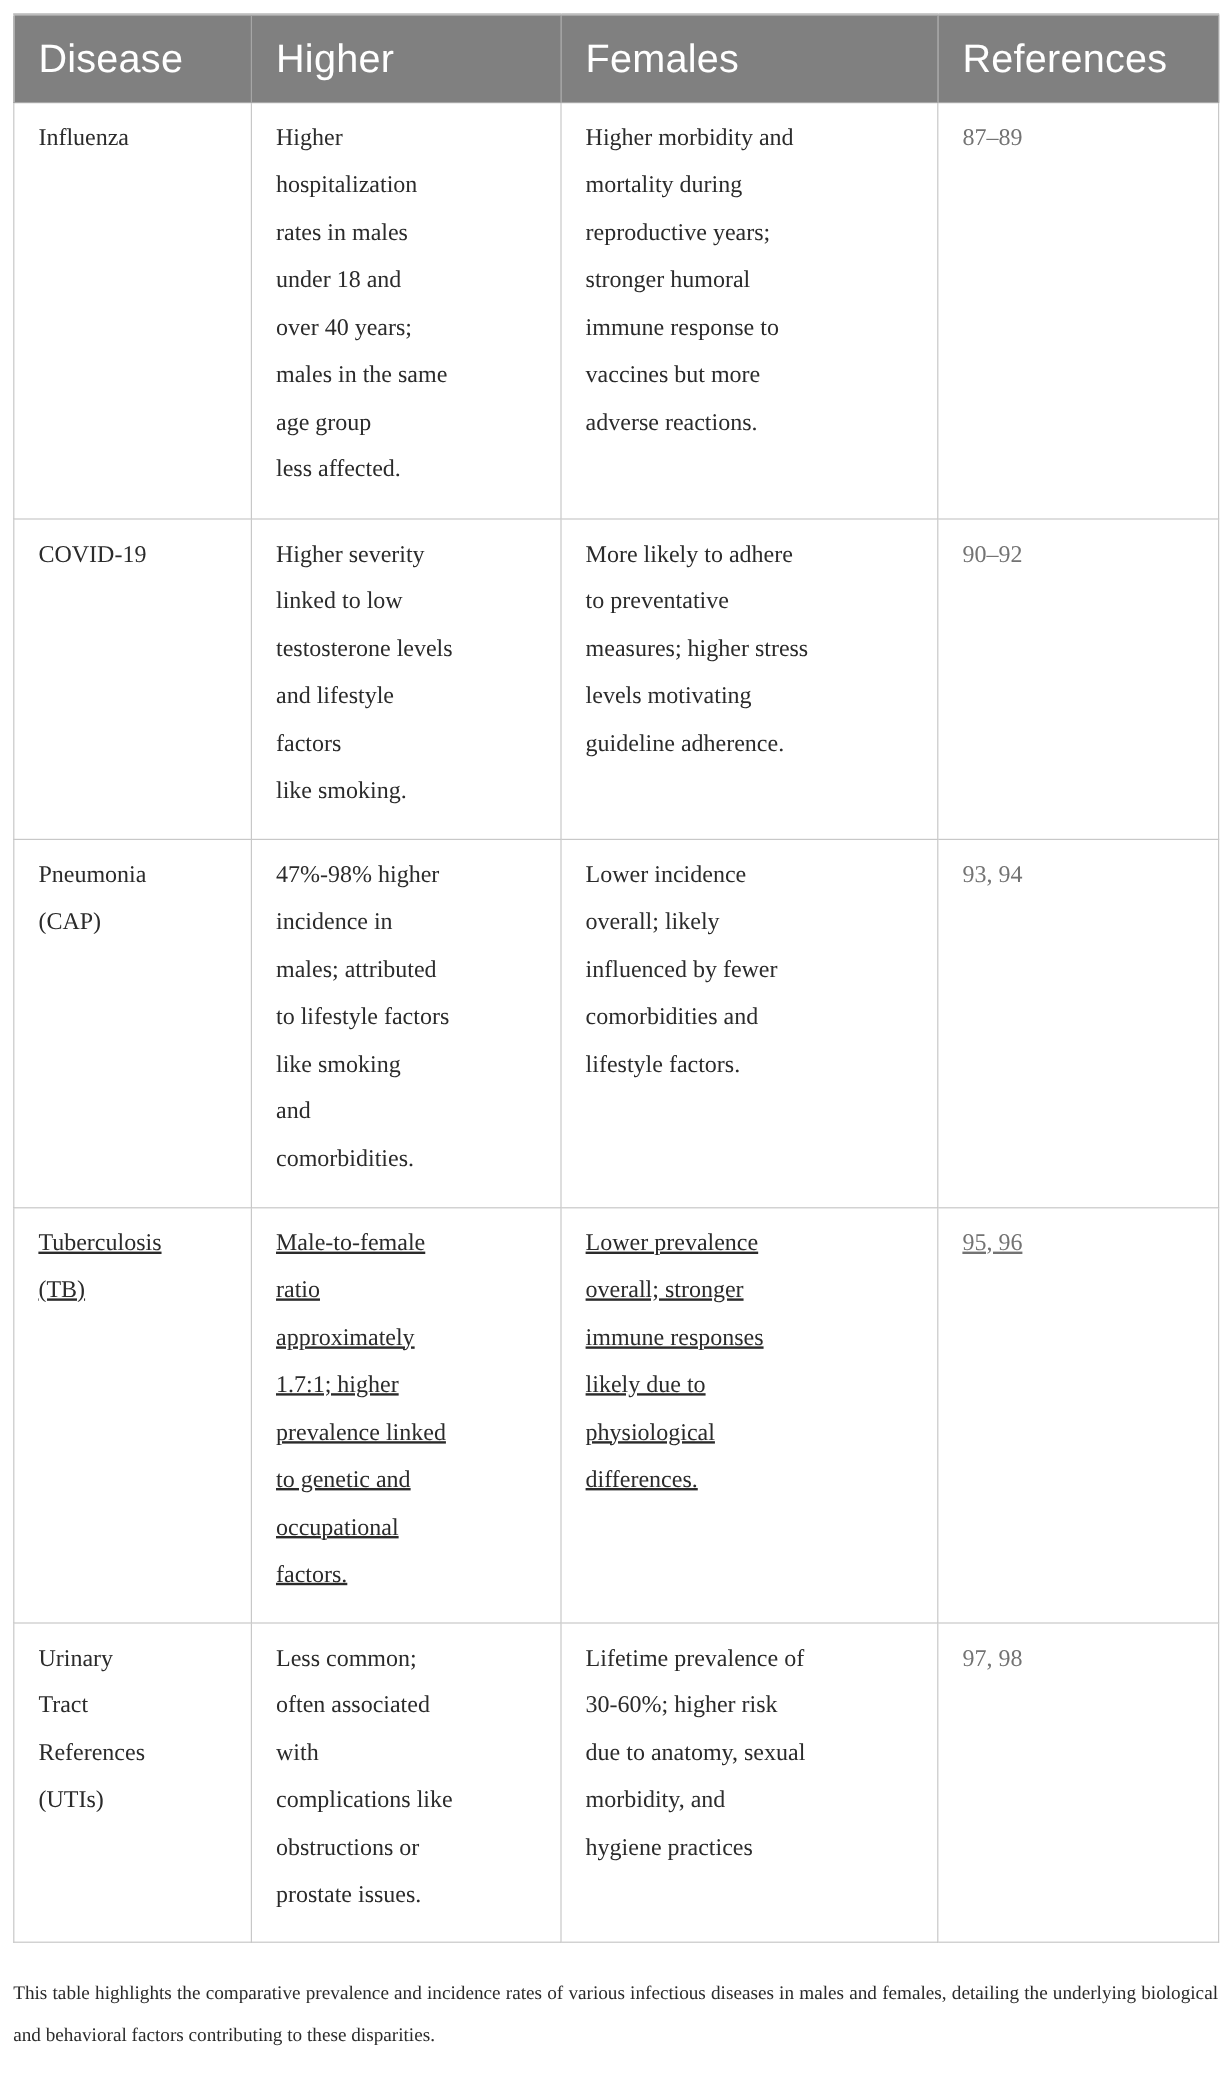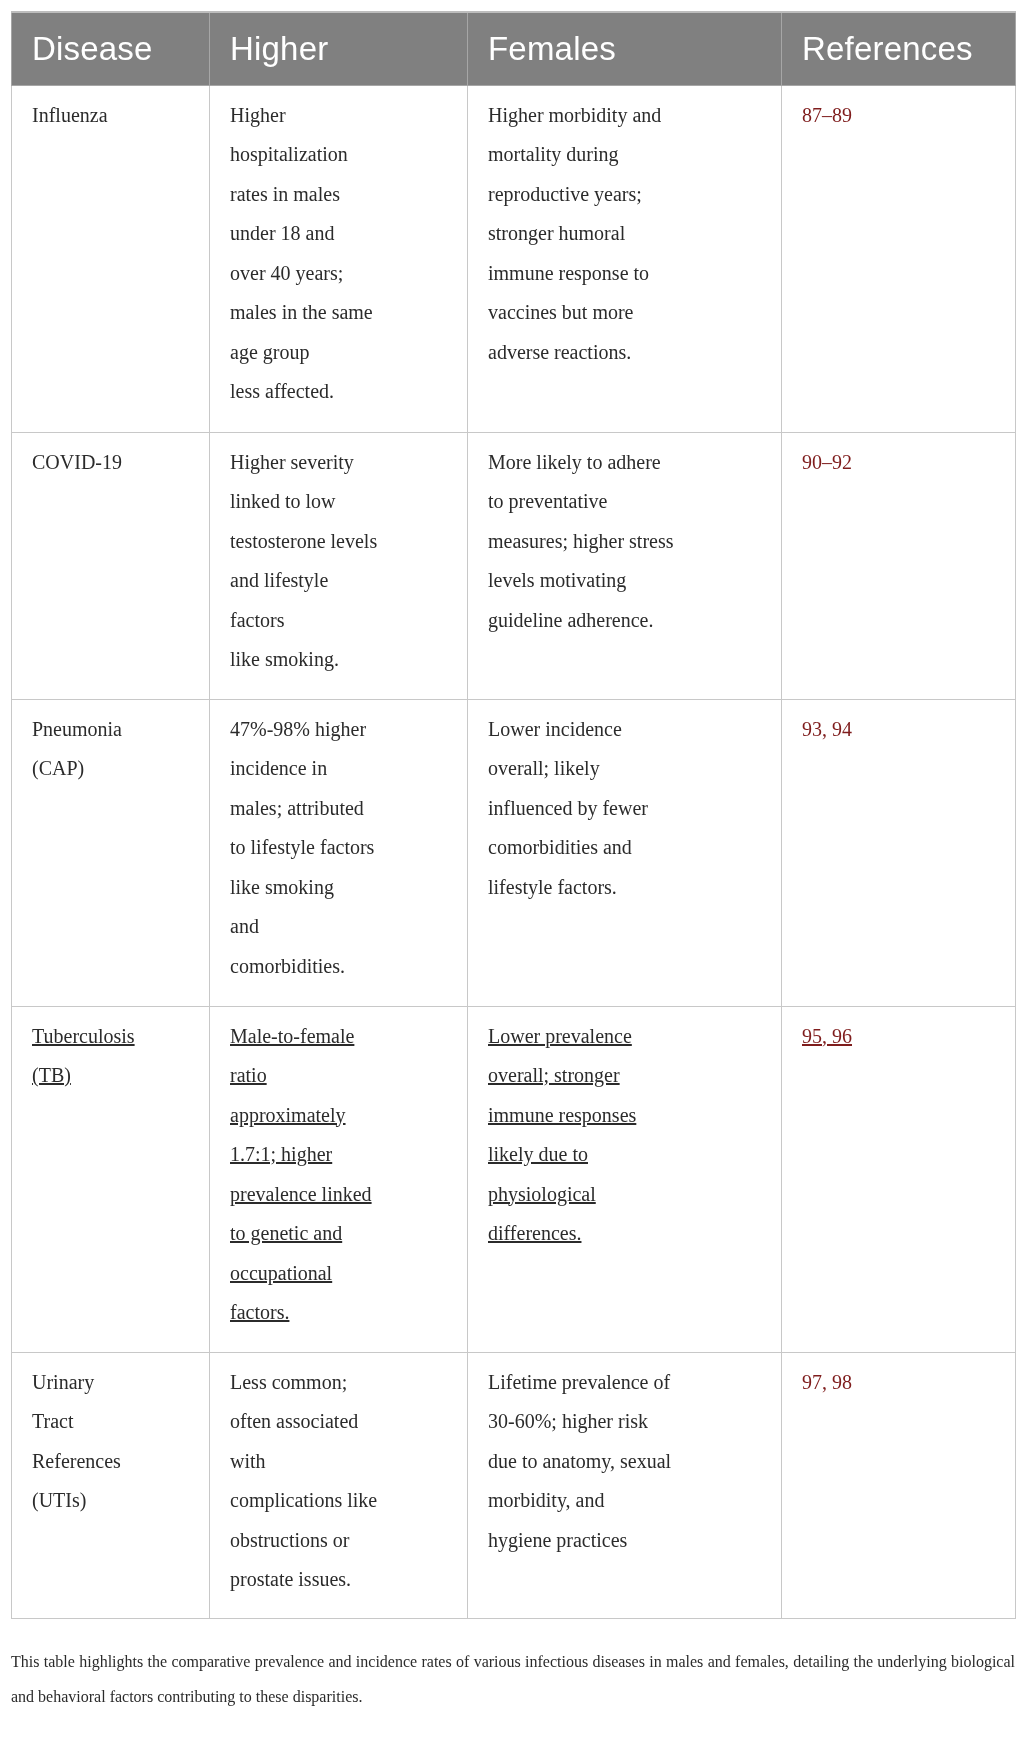--- a/index.html
+++ b/index.html
@@ -48,21 +48,21 @@
       line-height: 39.5px;
       padding: 10px 18px 0 20px;
       box-sizing: border-box;
       color: #2b2b2b;
     }
     tbody tr.r1 td { height: 347px; }
     tbody tr.r2 td { height: 267px; }
     tbody tr.r3 td { height: 307px; }
     tbody tr.r4 td { height: 346px; text-decoration: underline; }
     tbody tr.r5 td { height: 266px; }
-    tbody td.ref { color: #7f1d1d; }
+    tbody td.ref { color: #737373; }
     .cell-line { display: block; white-space: nowrap; }
     .caption {
       position: absolute;
       left: 11px;
       top: 1628px;
       width: 1004px;
       font-size: 16px;
       line-height: 35px;
       text-align: justify;
       color: #2b2b2b;

